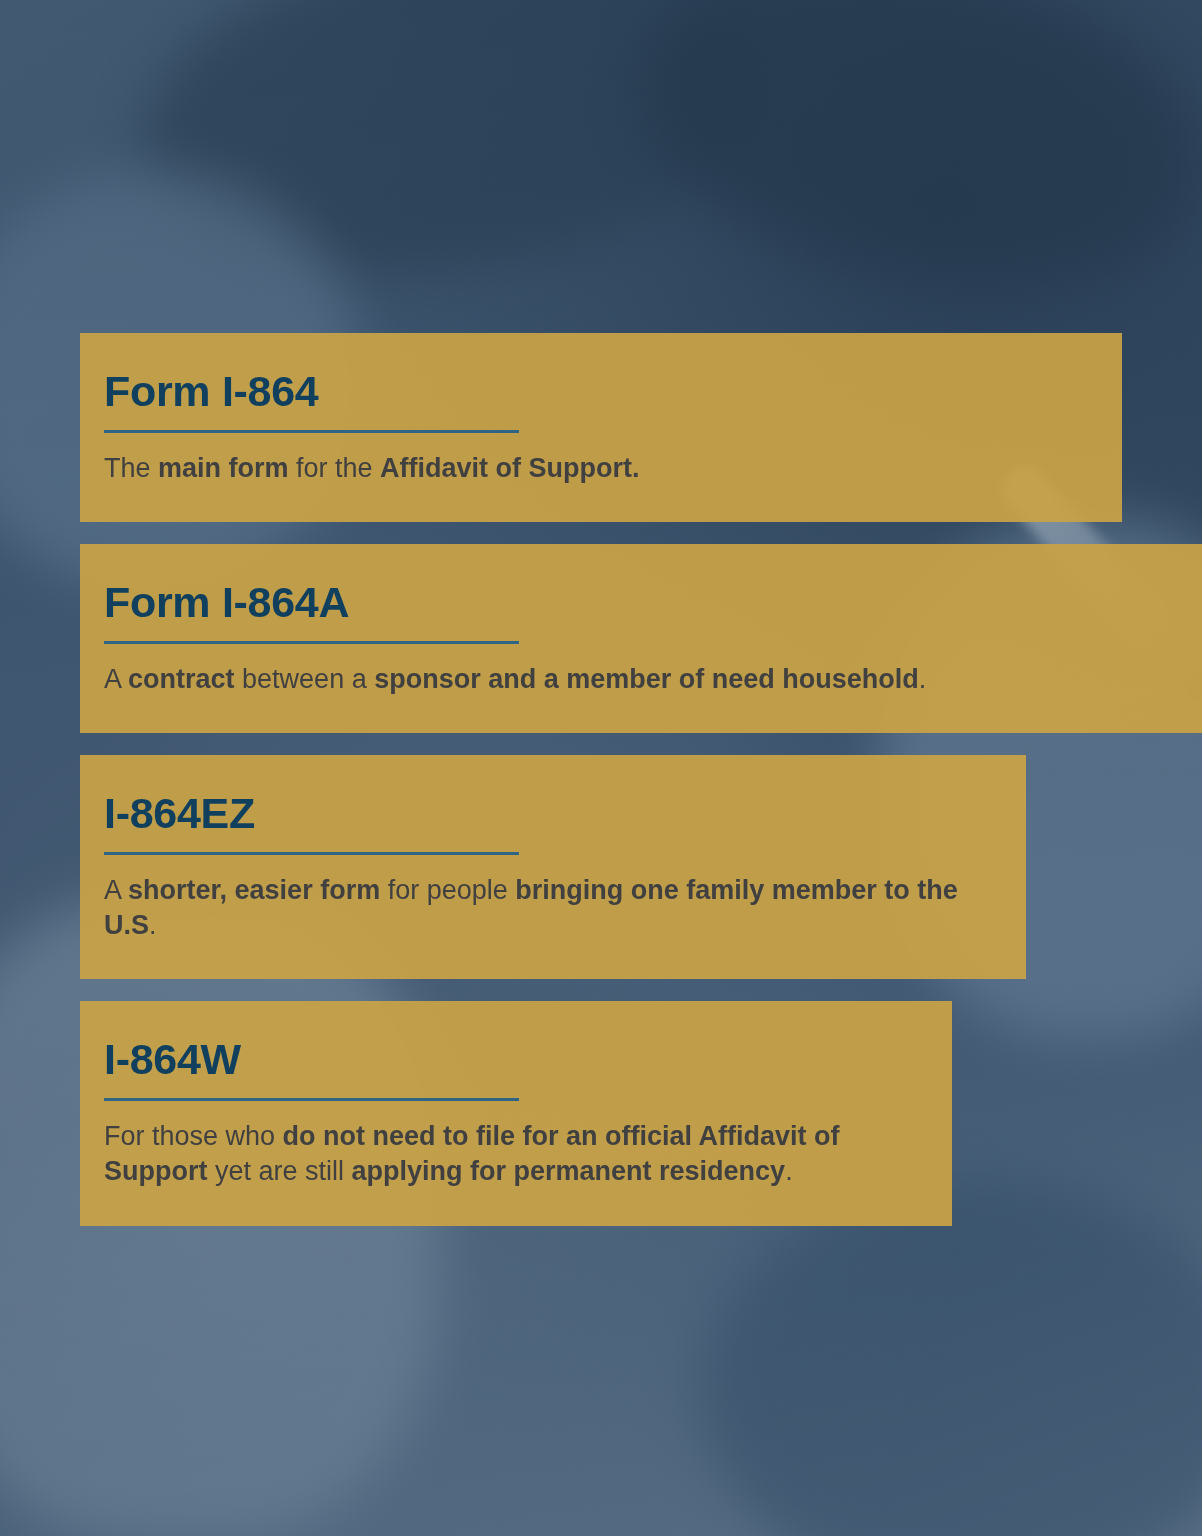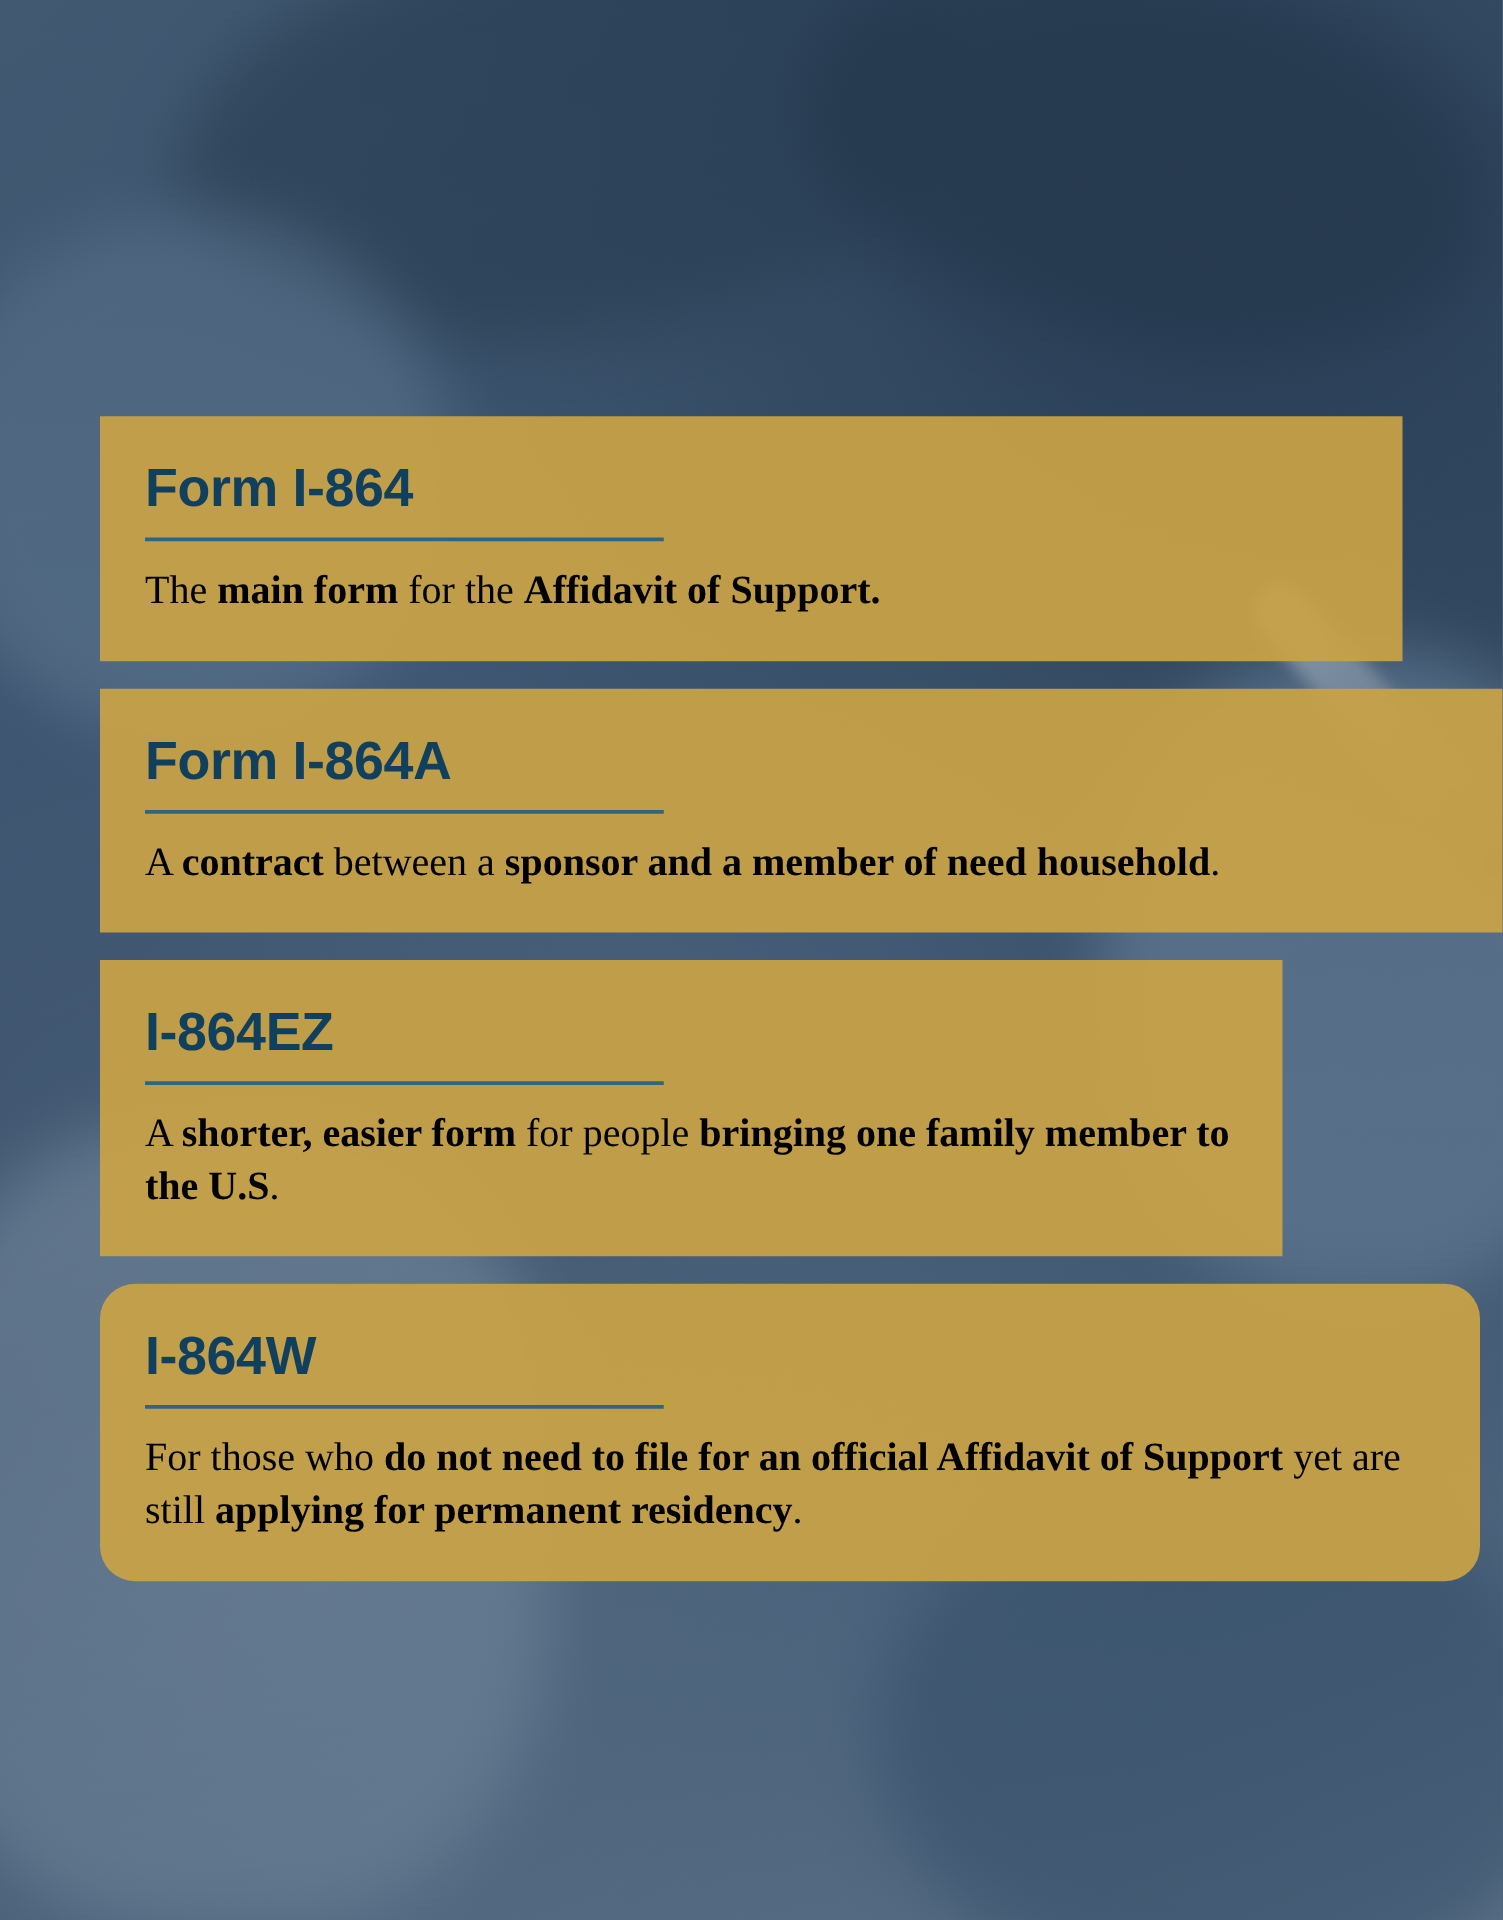--- a/index.html
+++ b/index.html
@@ -78,49 +78,48 @@
 
   .cards {
     position: absolute;
     left: 80px;
     top: 333px;
     width: 1045px;
   }
   .card {
     background: rgba(201,162,70, 0.93);
     margin-bottom: 22px;
-    padding: 34px 42px 36px 36px;
+    padding: 34px 42px 36px 24px;
     box-sizing: border-box;
   }
   .card.c1 { width: 1042px; }
   .card.c2 { width: 1160px; }
   .card.c3 { width: 946px; }
-  .card.c4 { width: 1104px; border-radius: 28px; }
+  .card.c4 { width: 872px; }
 
   .card-heading {
     color: #10405e;
     font-size: 43px;
     font-weight: bold;
     letter-spacing: -0.3px;
     display: inline-block;
     padding-bottom: 12px;
     margin: 0 0 16px 0;
   }
   .heading-rule {
     height: 3px;
     background: #2f6584;
     width: 415px;
     margin: -14px 0 18px 0;
   }
   .card-body {
-    color: #000000;
-    font-size: 32px;
+    color: #404040;
+    font-size: 27px;
     line-height: 1.3;
     font-weight: 400;
-    font-family: Liberation Serif, serif;
   }
   .card-body b {
     font-weight: bold;
   }
 </style>
 </head>
 <body>
 
 <div class="poster">
 

